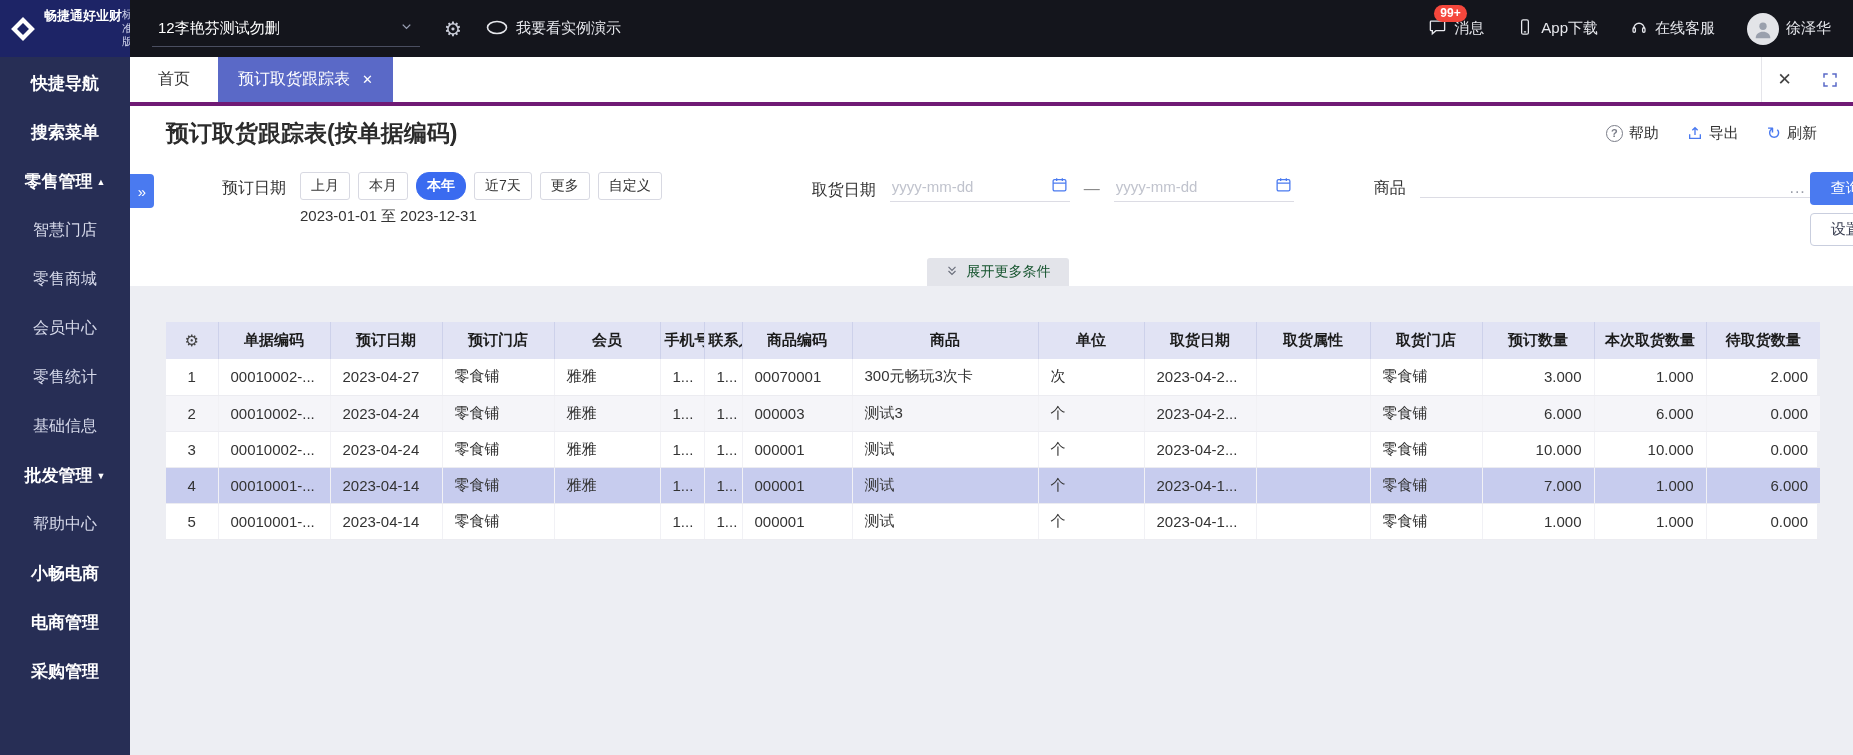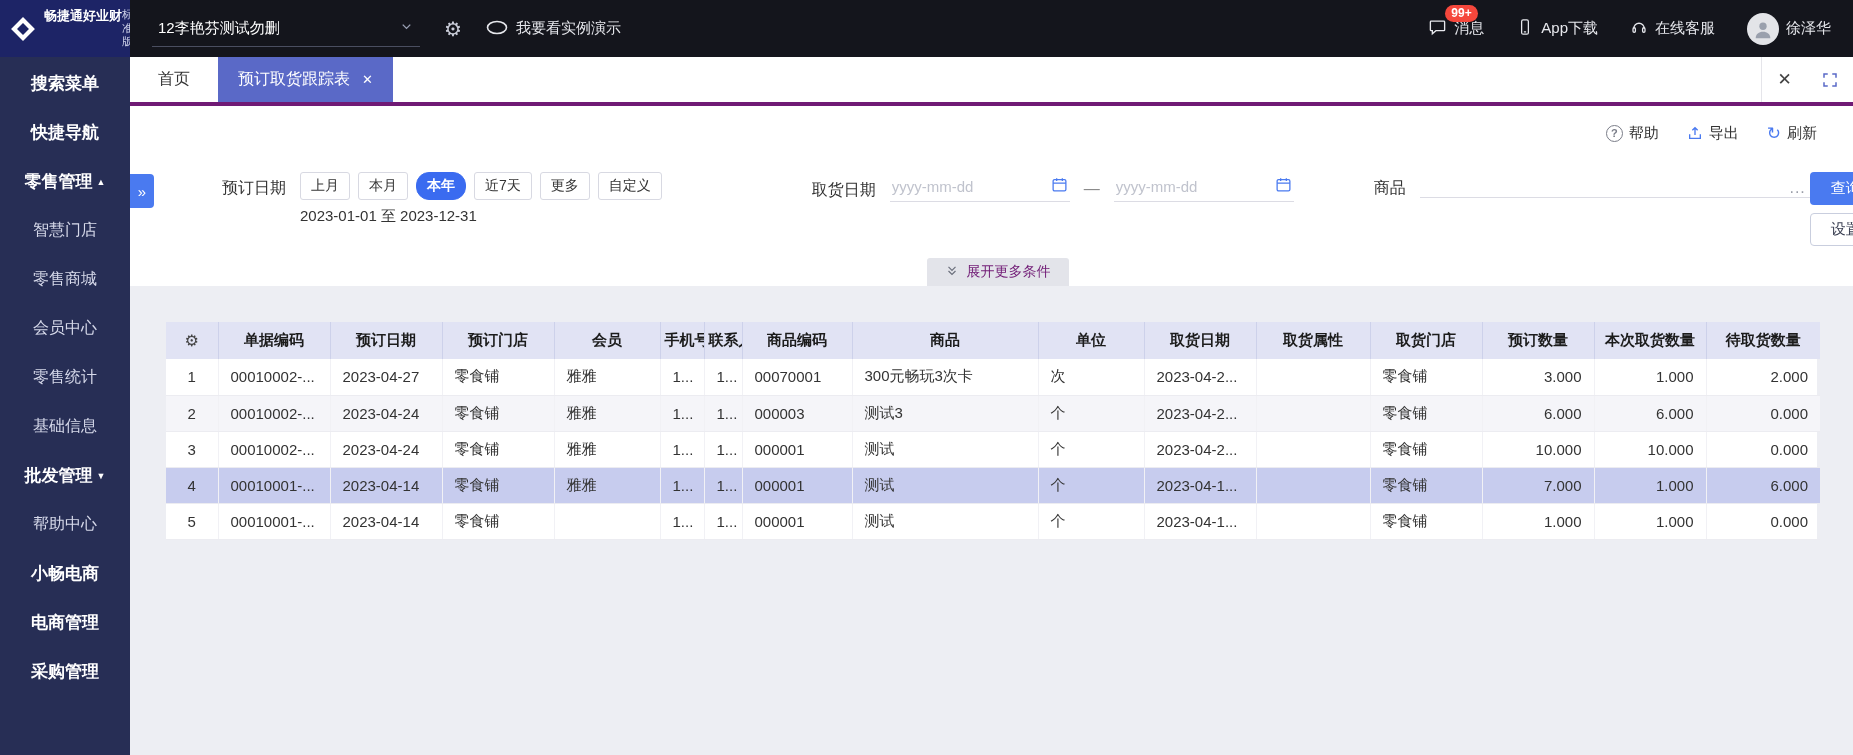--- a/index.html
+++ b/index.html
@@ -14,21 +14,21 @@
   .logo-name{font-size:13px;font-weight:bold;white-space:nowrap}
   .logo-ed{font-size:11px;color:#cfd3ea}
 
   
   .topbar{background:#14151c;color:#e6e7ec;display:flex;align-items:center;gap:24px;padding:0 22px}
   .acct{width:268px;height:36px;border-bottom:1px solid #4a4e60;display:flex;align-items:center;justify-content:space-between;font-size:15px;color:#fff;padding:0 6px;cursor:pointer}
   .gear-btn{font-size:20px;color:#c9ccd8;background:none;border:none;cursor:pointer;line-height:1}
   .demo{display:flex;align-items:center;gap:8px;font-size:15px;cursor:pointer}
   .top-right{margin-left:auto;display:flex;align-items:center;gap:32px;font-size:15px}
   .top-item{display:flex;align-items:center;gap:7px;cursor:pointer;position:relative}
-  .badge{position:absolute;top:-13px;left:17px;background:#f5473c;color:#fff;border-radius:9px;font-size:12px;font-weight:bold;padding:1px 6px;line-height:1.3}
+  .badge{position:absolute;top:-13px;left:6px;background:#f5473c;color:#fff;border-radius:9px;font-size:12px;font-weight:bold;padding:1px 6px;line-height:1.3}
   .avatar{width:32px;height:32px;border-radius:50%;background:#e3e4e8;display:flex;align-items:center;justify-content:center;overflow:hidden}
 
   
   .sidebar{background:#272e55;color:#fff;padding-top:2px;overflow:hidden}
   .side-item{height:49px;display:flex;align-items:center;justify-content:center;gap:4px;font-size:17px;cursor:pointer}
   .side-item.top{font-weight:bold}
   .side-item.sub{font-weight:normal;font-size:16px;color:#d6d9ea}
   .caret{font-size:9px;color:#fff}
 
   
@@ -68,21 +68,21 @@
   .date-field input{border:none;outline:none;font-size:15px;color:#333;width:100%;background:transparent}
   .date-field input::placeholder{color:#c0c3cd}
   .dash{margin:0 14px;color:#888;padding-top:2px}
   .fgroup3{display:flex;align-items:flex-start;margin-left:80px;padding-top:2px}
   .prod-field{display:flex;align-items:flex-end;border-bottom:1px solid #dcdce4;width:390px;padding:2px 4px 4px 2px}
   .prod-field input{border:none;outline:none;font-size:15px;width:100%;background:transparent}
   .prod-more{color:#9a9da8;font-size:16px;letter-spacing:1px;line-height:.6;cursor:pointer}
   .btn-col{margin-left:auto;display:flex;flex-direction:column;gap:8px;align-items:flex-end}
   .btn-primary{background:#4a7af0;color:#fff;border:none;border-radius:4px;width:72px;padding:7px 0;font-size:15px;cursor:pointer}
   .btn-outline{background:#fff;border:1px solid #c9cede;border-radius:4px;width:72px;padding:6px 0;font-size:15px;color:#3a3f52;cursor:pointer}
-  .more-bar{margin:12px auto 8px;width:fit-content;background:#e3e4ea;color:#701a75;font-size:14px;padding:5px 18px;border-radius:3px 3px 0 0;display:flex;align-items:center;gap:8px;cursor:pointer}
+  .more-bar{margin:12px auto 8px;width:fit-content;background:#e3e4ea;color:#14532d;font-size:14px;padding:5px 18px;border-radius:3px 3px 0 0;display:flex;align-items:center;gap:8px;cursor:pointer}
 
   
   .table-wrap{margin:36px 36px 0 36px;background:#fff}
   table{width:100%;border-collapse:collapse;table-layout:fixed;font-size:15px}
   thead th{background:#e1e3f4;height:37px;font-weight:bold;color:#1c1c1c;border-right:1px solid #cdd1ea;padding:0 4px;white-space:nowrap;overflow:hidden;cursor:pointer}
   thead th:last-child{border-right:none}
   tbody td{height:36px;border-bottom:1px solid #ececf1;border-right:1px solid #f1f1f5;padding:0 12px;white-space:nowrap;overflow:hidden;color:#333}
   tbody td:last-child{border-right:none}
   tbody tr:nth-child(even){background:#f5f5f9}
   tbody tr.selected,tbody tr.selected td{background:#c7ccee}
@@ -163,24 +163,24 @@
               <path d="M4 22c0-4.4 3.6-7 8-7s8 2.6 8 7z" fill="#9aa0ad"></path>
             </svg>
         </span>
         <span>徐泽华</span>
       </div>
     </div>
   </div>
 
   <nav class="sidebar">
       <div class="side-item top">
+        <span>快捷导航</span>
+      </div>
+      <div class="side-item top">
         <span>搜索菜单</span>
-      </div>
-      <div class="side-item top">
-        <span>快捷导航</span>
       </div>
       <div class="side-item top">
         <span>零售管理</span>
         <span class="caret">▲</span>
       </div>
       <div class="side-item sub">
         <span>智慧门店</span>
       </div>
       <div class="side-item sub">
         <span>零售商城</span>
@@ -228,20 +228,21 @@
           <svg width="18" height="18" viewBox="0 0 24 24" fill="none" stroke="currentColor" stroke-width="2">
               <path d="M4 9V4h5M15 4h5v5M20 15v5h-5M9 20H4v-5"></path>
             </svg>
         </div>
       </div>
     </div>
 
     <div class="content">
 
       <div class="title-row">
+        <div class="page-title">预订取货跟踪表(按单据编码)</div>
         <div class="title-actions">
           <button class="action">
             <span class="help-circle">?</span>
             <span>帮助</span>
           </button>
           <button class="action">
             <span class="blue-ic">
               <svg width="16" height="16" viewBox="0 0 24 24" fill="none" stroke="currentColor" stroke-width="2">
                   <path d="M12 15V4M8 8l4-4 4 4"></path>
                   <path d="M4 14v6h16v-6"></path>

